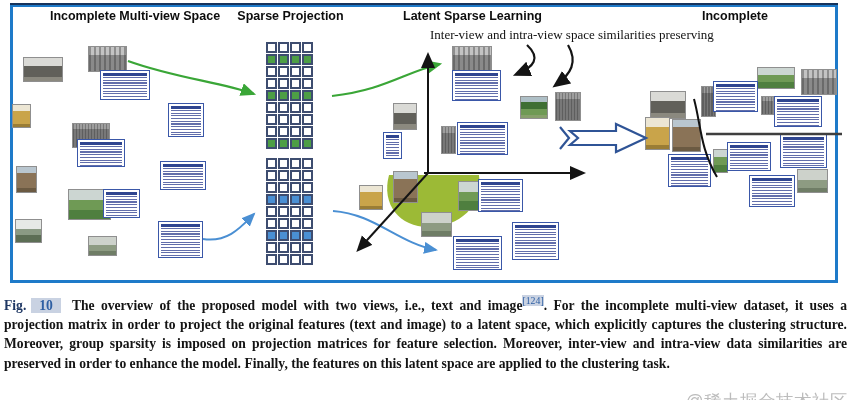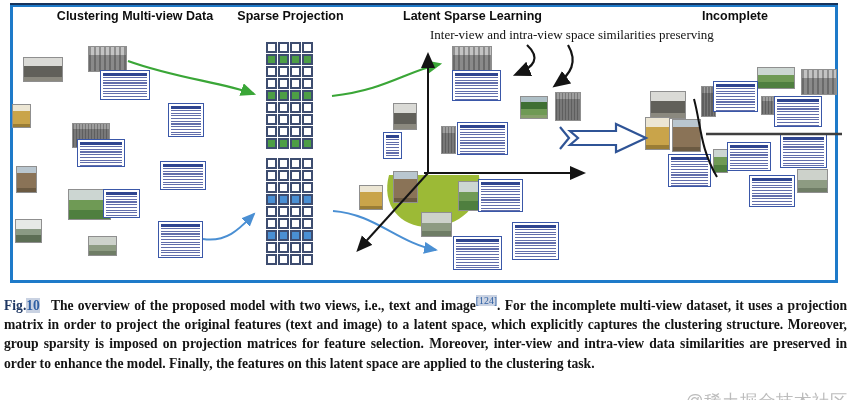--- a/index.html
+++ b/index.html
@@ -43,33 +43,33 @@
   .snippet::before{content:"";display:block;height:2.5px;background:#2f4590;margin-bottom:1.5px;}
   .snippet::after{content:"";display:block;height:100%;opacity:.85;
       background:repeating-linear-gradient(to bottom,#46549c 0,#46549c 1.1px,transparent 1.1px,transparent 2.7px);}
 
   .matrix{position:absolute;display:grid;gap:1px;z-index:2;}
   .cell{width:11px;height:11px;box-sizing:border-box;border:2px solid #3e4d70;background:#fff;}
 
   .caption{position:absolute;left:4px;top:291px;width:843px;z-index:5;
            font-family:"Liberation Serif",serif;font-weight:bold;font-size:13.6px;
            line-height:19.4px;color:#141414;text-align:justify;}
-  .fig-label{color:#1f3864;}
-  .fig-num{color:#2e5fa3;background:#c9d2e2;padding:0 0;margin-right:11px;}
+  .fig-label{color:#1f3864;margin-right:5px;}
+  .fig-num{color:#2e5fa3;background:#c9d2e2;padding:0 8px;margin-right:11px;}
   sup.ref{color:#2e5fa3;background:#c9d2e2;font-size:9.8px;font-weight:normal;cursor:pointer;}
 
   .watermark{position:absolute;right:2px;top:389px;z-index:6;font-size:17.5px;
              color:#bcbcbc;letter-spacing:.5px;white-space:nowrap;margin-left:32px;}
 </style>
 </head>
 <body>
 
 <div class="frame"></div>
 
-<div class="hdr" id="hdr-0">Clustering Multi-view Data</div>
+<div class="hdr" id="hdr-0">Incomplete Multi-view Space</div>
 <div class="hdr" id="hdr-1">Sparse Projection</div>
 <div class="hdr" id="hdr-2">Latent Sparse Learning</div>
 <div class="hdr" id="hdr-3">Incomplete</div>
 
 <div class="annotation">Inter-view and intra-view space similarities preserving</div>
 
 <svg id="blob-svg" class="layer" width="850" height="400">
   <path d="M389,175 L479,175 C483,206 460,227 428,227 C400,227 381,205 389,175 Z" fill="#9cba36"></path>
 </svg>
 

